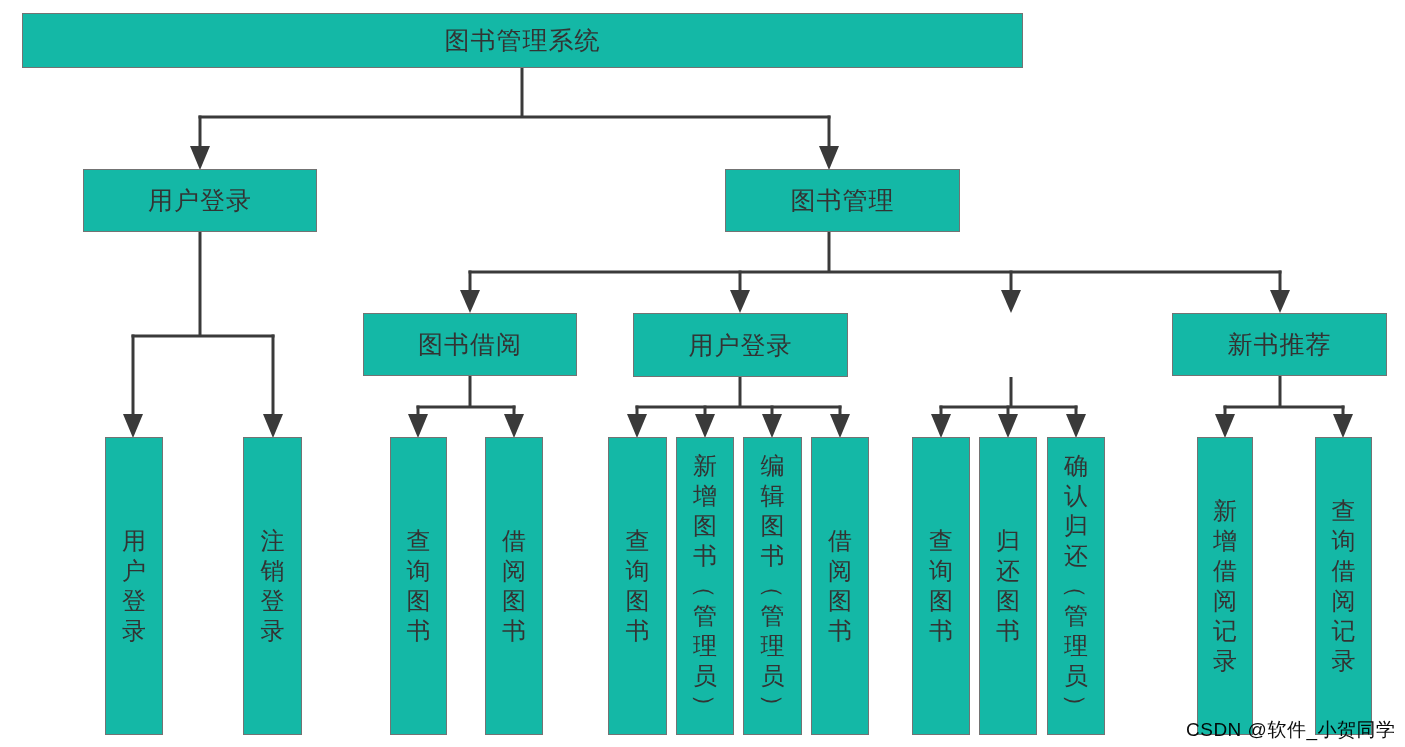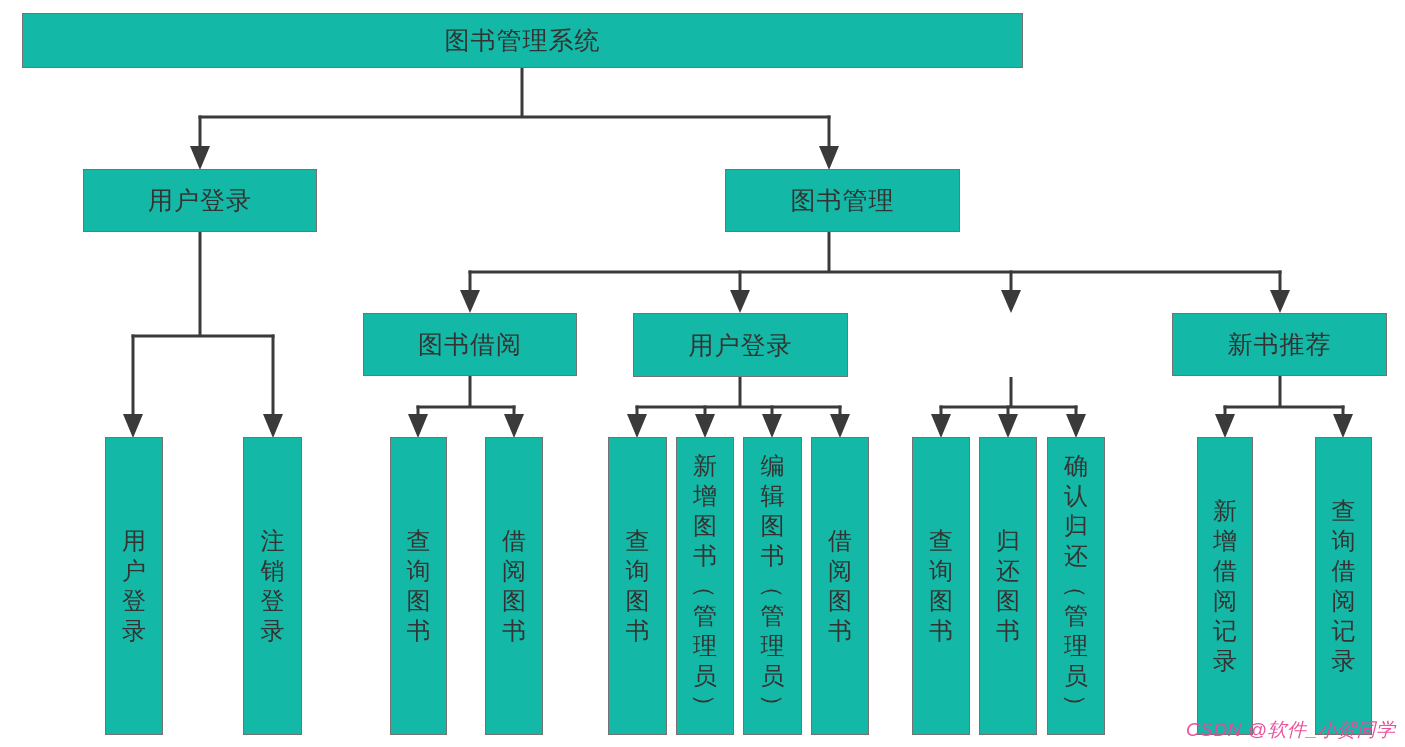--- a/index.html
+++ b/index.html
@@ -35,25 +35,24 @@
     font-size: 24px;
     letter-spacing: 0;
   }
   .vnode span { display: block; line-height: 1; }
   .vnode span.rot { transform: rotate(90deg); }
   .watermark {
     position: absolute;
     left: 1186px;
     top: 717px;
     font-size: 19px;
-    color: #ec4899;
+    color: #000000;
     opacity: 0.95;
     letter-spacing: 0.5px;
     z-index: 5;
-    font-style: italic;
   }
 </style>
 </head>
 <body>
 
 <div id="canvas">
 
   <svg id="connectors" viewBox="0 0 1405 747" xmlns="http://www.w3.org/2000/svg" fill="#3a3a3a" stroke="#3a3a3a" stroke-width="3">
 
     <line x1="522" y1="68" x2="522" y2="118"></line>

